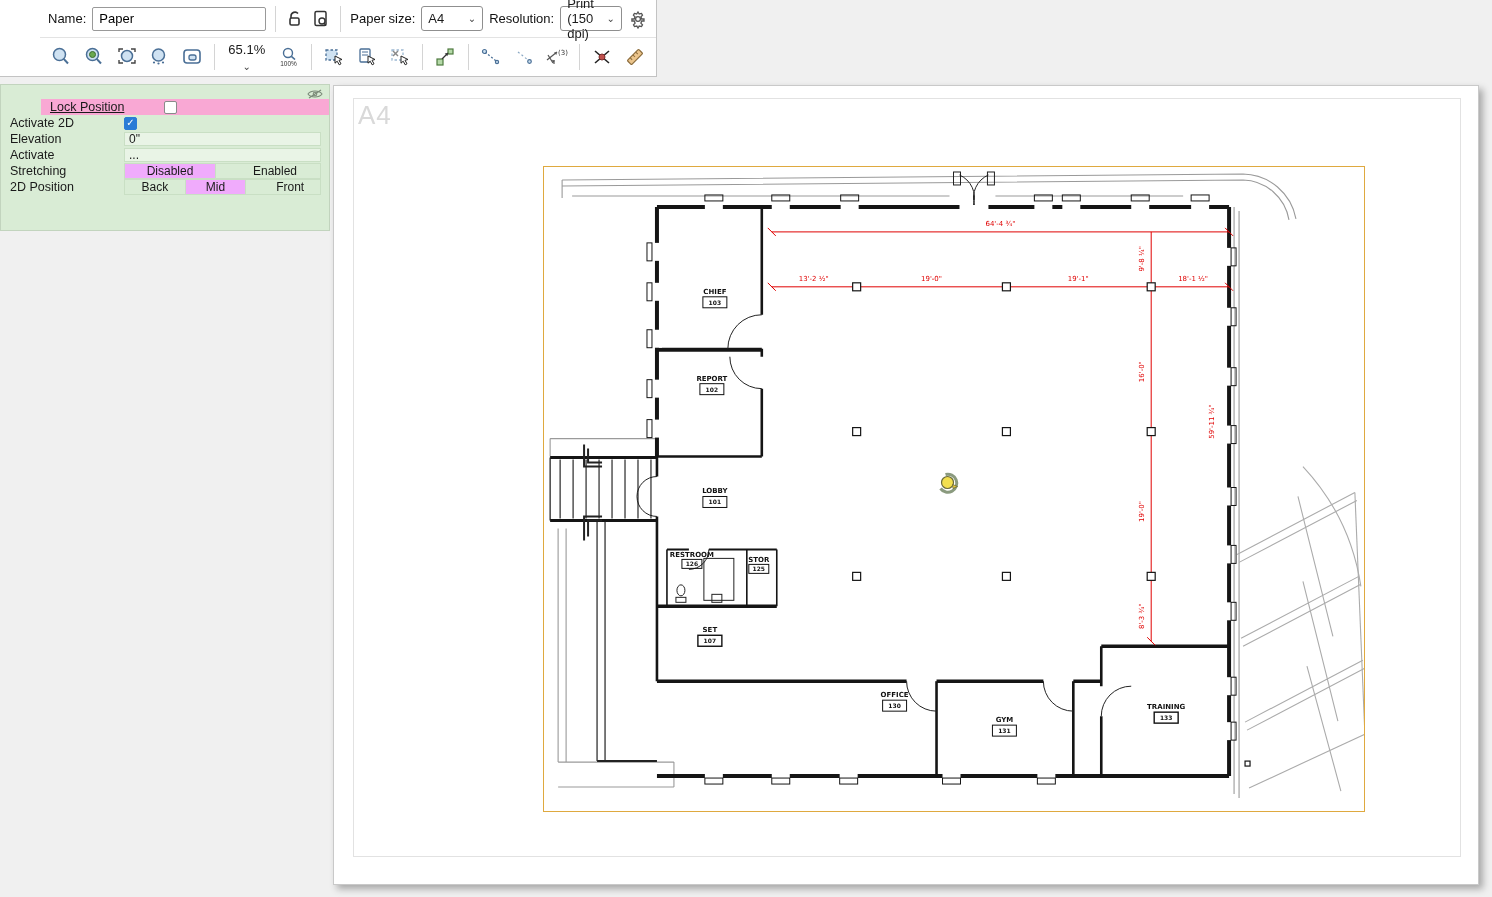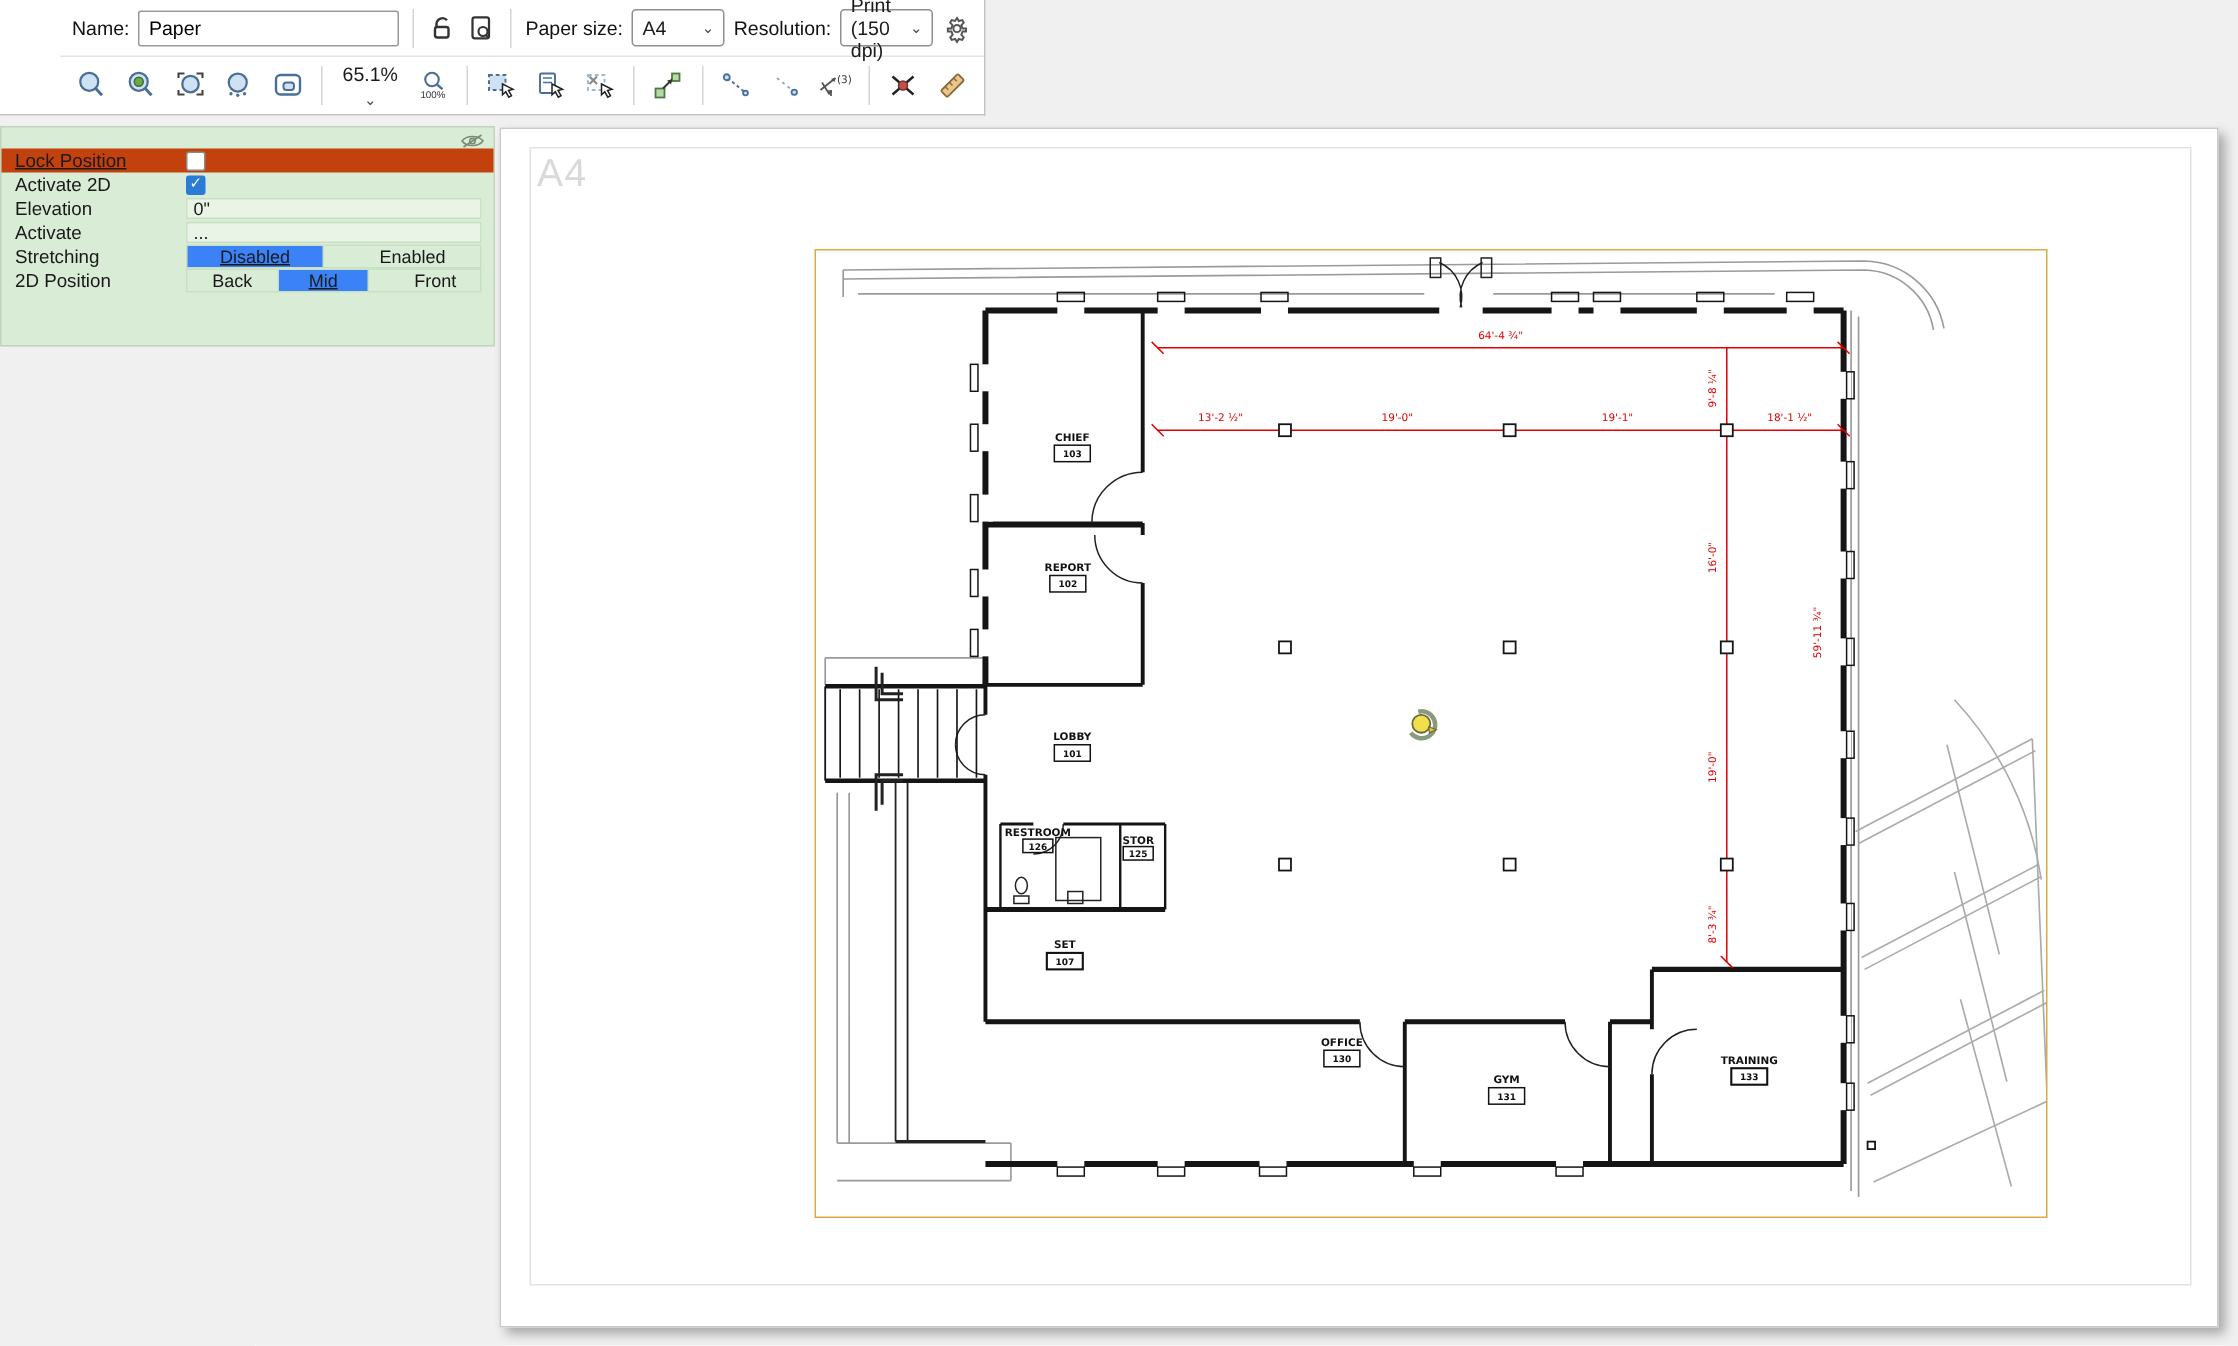--- a/index.html
+++ b/index.html
@@ -20,30 +20,30 @@
   .zoomlvl { display:flex; align-items:center; gap:4px; padding:0 4px; white-space:nowrap;flex-direction:column; }
   .zoomlvl .chev { font-size:10px; color:#444; }
 
   
   .inspector { position:absolute; left:0; top:84px; width:330px; height:147px; background:#d9ecd5; border:1px solid #c2d4be; }
   .eye-row { height:14px; display:flex; justify-content:flex-end; padding:2px 6px 0 0; }
   .insp-row { display:flex; align-items:center; height:16px; padding-left:9px; }
   .insp-row.tall { height:24px; }
   .insp-label { width:114px; font-size:12.5px; }
   .insp-val { flex:1; display:flex; align-items:center; margin-right:8px; }
-  .row-hl { background:#c2410c; }
+  .row-hl { background:#f9a8d4;margin-left:40px; }
   .row-hl .insp-label { text-decoration:underline; }
   .cbox { width:13px; height:13px; border:1px solid #8a8a8a; background:#fff; border-radius:2px; display:flex; align-items:center; justify-content:center; }
   .cbox.checked { background:#2a7cd6; border-color:#2a7cd6; color:#fff; font-size:10px; line-height:10px; }
   .field { flex:1; height:14px; background:#e9f4e6; border:1px solid #c9dfc4; font-size:12px; padding:0 4px; display:flex; align-items:center; }
   .thumb { border:1px solid #888; background:linear-gradient(180deg,#cfe2f0 0%,#cfe2f0 35%,#b8743a 40%,#8a5526 70%,#a96c33 100%); }
   .seg { flex:1; display:flex; border:1px solid #c9dfc4; background:#d9ecd5; height:16px; }
   .seg .opt { flex:1; display:flex; align-items:center; justify-content:center; font-size:12px; color:#1a1a1a; border-right:1px solid #c9dfc4; }
   .seg .opt:last-child { border-right:none;padding-left:14px; }
-  .seg .opt.sel { background:#3b82f6;text-decoration:underline; }
+  .seg .opt.sel { background:#f0abfc; }
 
   
   .paper { position:absolute; left:333px; top:85px; width:1146px; height:800px; background:#fff;
            border:1px solid #c9c9c9; box-shadow:4px 4px 7px rgba(0,0,0,0.30); }
   .paper-inner { position:absolute; left:19px; top:12px; width:1108px; height:759px; border:1px solid #e2e2e2; }
   .a4-label { position:absolute; left:24px; top:14px; font-size:26px; color:#d9d9d9; letter-spacing:1px; }
   .plan-frame { position:absolute; left:209px; top:80px; width:822px; height:646px; border:1px solid #dfa93f; background:#fff; }
   svg text { font-family:"DejaVu Sans", sans-serif; }
   .dimtxt { fill:#e00000; font-size:7px; }
   .roomtxt { fill:#111; font-size:7px; font-weight:bold; }

